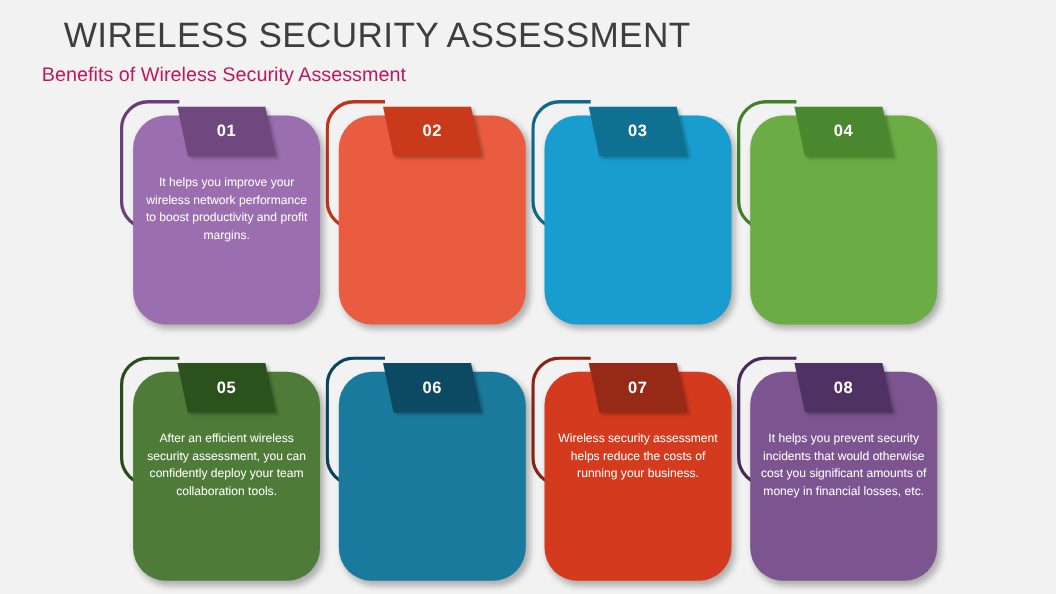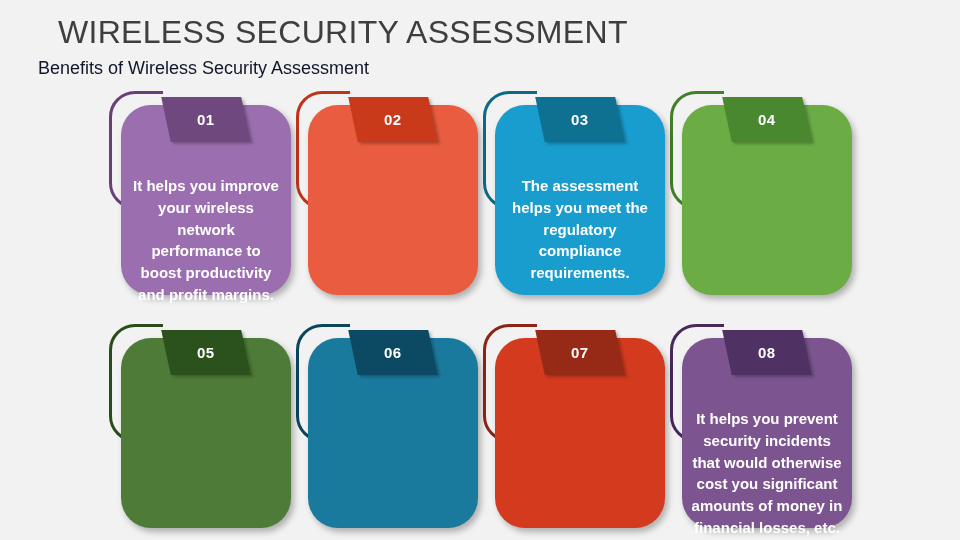--- a/index.html
+++ b/index.html
@@ -11,21 +11,21 @@
     overflow:hidden;
   }
   .title {
     position:absolute; left:38px; top:14px;
     font-size:32px; font-weight:normal; color:#3E3E3E;
     letter-spacing:0.3px;
     margin-left:20px;
   }
   .subtitle {
     position:absolute; left:38px; top:58px;
-    font-size:18px; color:#0f172a;
+    font-size:18px; color:#be185d;
   }
   .card-grid {
     position:absolute; left:121px; top:105px;
     display:grid;
     grid-template-columns:repeat(4,170px);
     column-gap:17px;
     row-gap:43px;
   }
   .card { position:relative; width:170px; height:190px; }
   .card-outline-clip {
@@ -56,24 +56,23 @@
     z-index:2;
   }
   .card-num {
     transform:skewX(-12deg);
     color:#FFFFFF; font-weight:bold; font-size:15px;
     letter-spacing:0.5px;
   }
   .card-text {
     position:absolute; left:9px; right:9px; top:54px;
     z-index:3;
-    color:#FFFFFF; font-weight:bold;
-    font-size:15px; line-height:1.45;
+    color:#FFFFFF; font-weight:normal;
+    font-size:11px; line-height:1.45;
     text-align:center;
-    margin-top:16px;
   }
 </style>
 </head>
 <body>
 
 <div class="slide" style="background: rgb(242, 242, 242);">
   <div class="title" style="color: rgb(62, 62, 62);">WIRELESS SECURITY ASSESSMENT</div>
   <div class="subtitle">Benefits of Wireless Security Assessment</div>
   <div class="card-grid">
       <div class="card">
@@ -96,57 +95,58 @@
     </div>
   </div>
       <div class="card">
     <div class="card-outline-clip">
       <div class="card-outline" style="border-color: rgb(13, 105, 138);"></div>
     </div>
     <div class="card-body" style="background: rgb(25, 156, 206);"></div>
     <div class="card-tab" style="background: rgb(14, 113, 146);">
       <span class="card-num">03</span>
     </div>
-    <div class="card-text">The assessment helps you meet the regulatory compliance requirements.</div>
   </div>
       <div class="card">
     <div class="card-outline-clip">
       <div class="card-outline" style="border-color: rgb(65, 127, 41);"></div>
     </div>
     <div class="card-body" style="background: rgb(107, 172, 68);"></div>
     <div class="card-tab" style="background: rgb(73, 136, 47);">
       <span class="card-num">04</span>
     </div>
   </div>
       <div class="card">
     <div class="card-outline-clip">
       <div class="card-outline" style="border-color: rgb(40, 77, 26);"></div>
     </div>
     <div class="card-body" style="background: rgb(78, 124, 56);"></div>
     <div class="card-tab" style="background: rgb(43, 81, 28);">
       <span class="card-num">05</span>
     </div>
+    <div class="card-text">After an efficient wireless security assessment, you can confidently deploy your team collaboration tools.</div>
   </div>
       <div class="card">
     <div class="card-outline-clip">
       <div class="card-outline" style="border-color: rgb(11, 69, 92);"></div>
     </div>
     <div class="card-body" style="background: rgb(26, 122, 157);"></div>
     <div class="card-tab" style="background: rgb(12, 73, 98);">
       <span class="card-num">06</span>
     </div>
   </div>
       <div class="card">
     <div class="card-outline-clip">
       <div class="card-outline" style="border-color: rgb(140, 36, 20);"></div>
     </div>
     <div class="card-body" style="background: rgb(211, 58, 30);"></div>
     <div class="card-tab" style="background: rgb(150, 42, 22);">
       <span class="card-num">07</span>
     </div>
+    <div class="card-text">Wireless security assessment helps reduce the costs of running your business.</div>
   </div>
       <div class="card">
     <div class="card-outline-clip">
       <div class="card-outline" style="border-color: rgb(71, 41, 90);"></div>
     </div>
     <div class="card-body" style="background: rgb(124, 85, 144);"></div>
     <div class="card-tab" style="background: rgb(80, 49, 99);">
       <span class="card-num">08</span>
     </div>
     <div class="card-text">It helps you prevent security incidents that would otherwise cost you significant amounts of money in financial losses, etc.</div>

